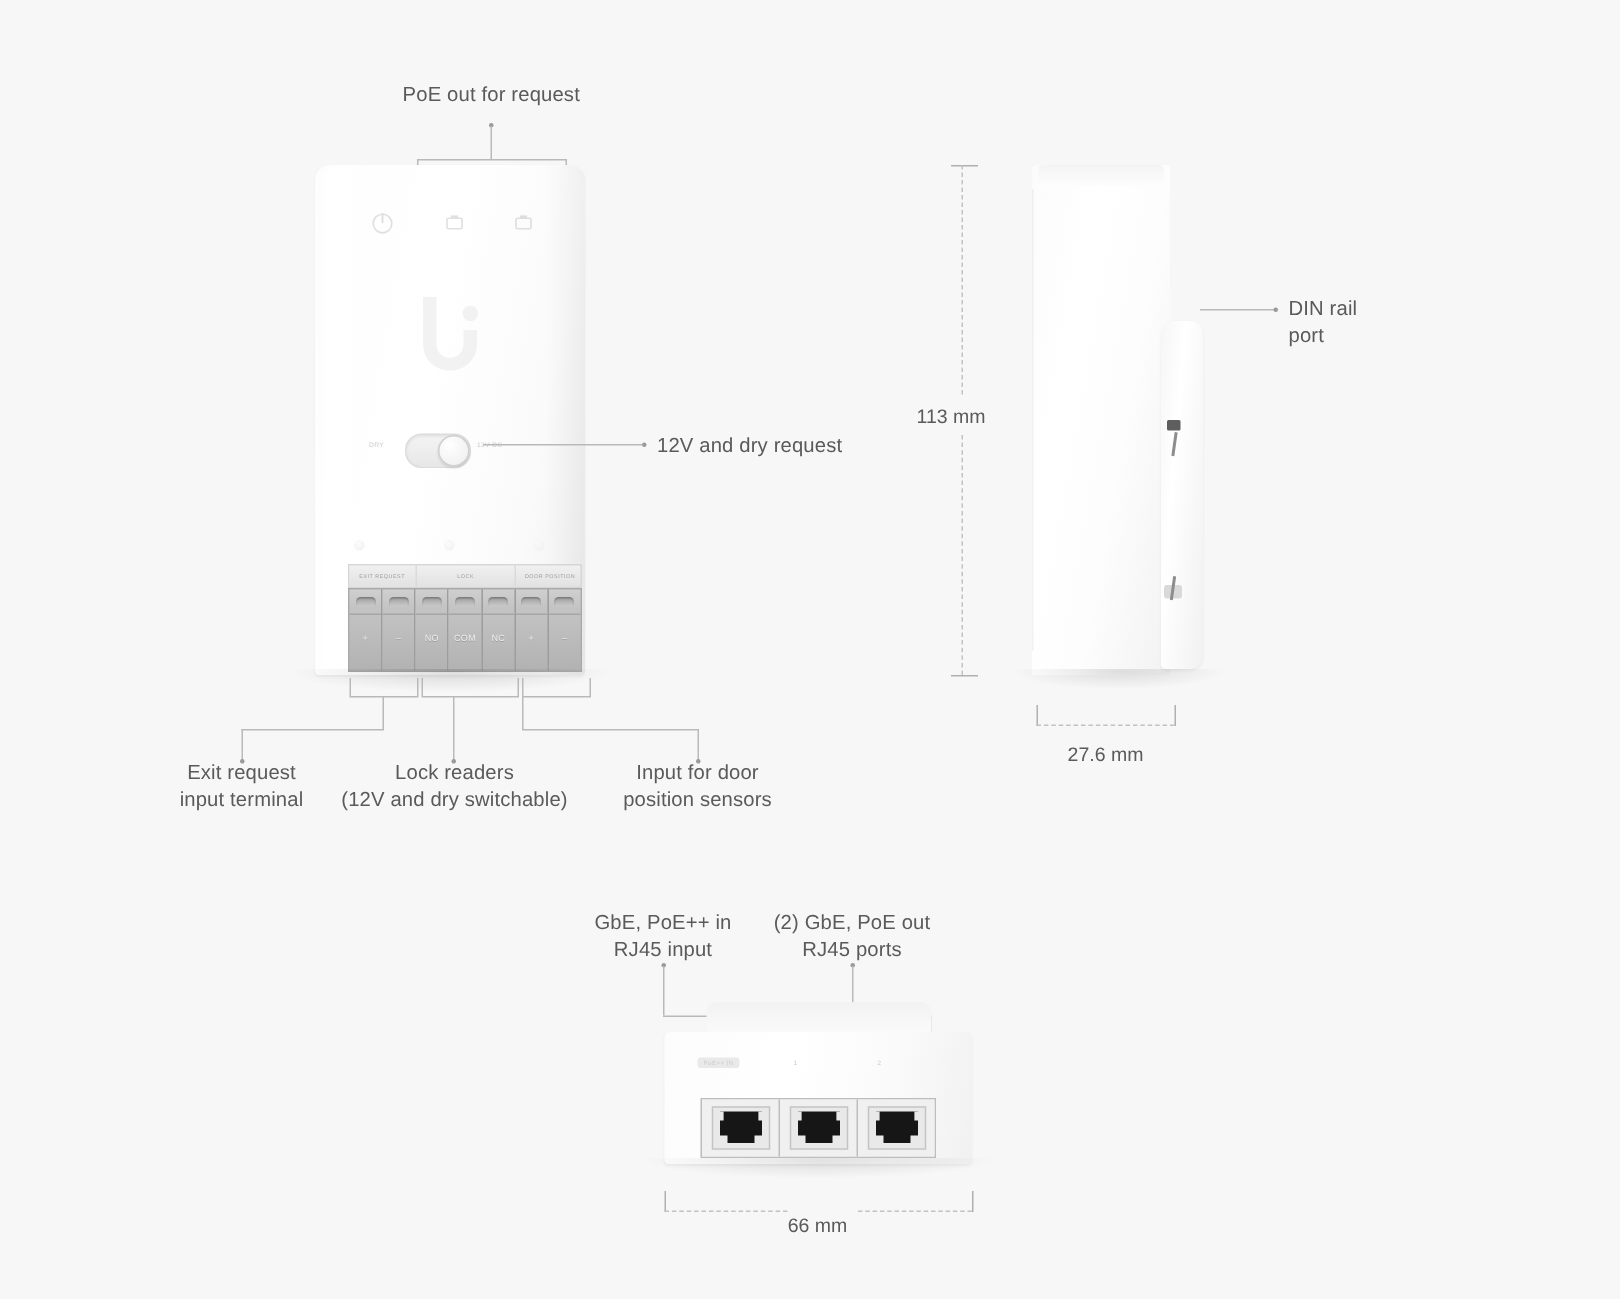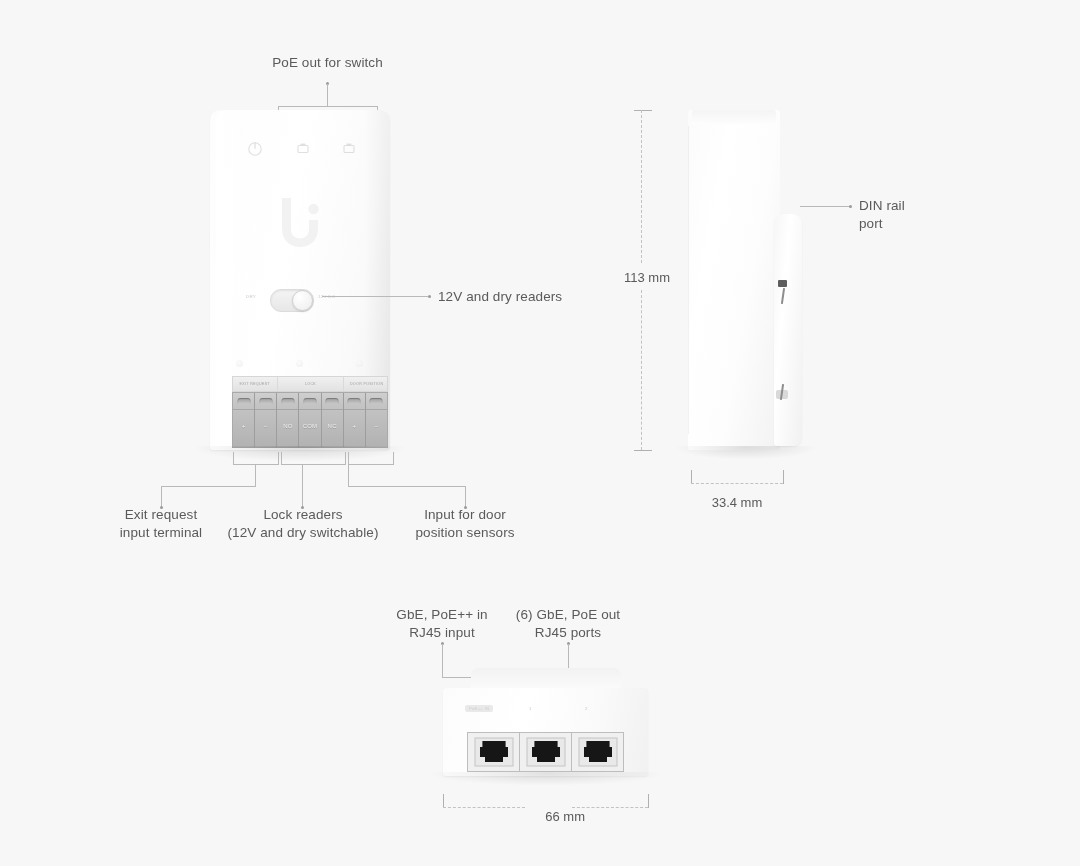--- a/index.html
+++ b/index.html
@@ -181,21 +181,21 @@
   .port:last-child{border-right:none;}
   .port svg{display:block;}
 </style>
 </head>
 <body>
 
 <div class="stage">
 
   <div class="abs">
 
-    <div class="callout c" style="left:230px;top:54px;width:195px;">PoE out for switch</div>
+    <div class="callout c" style="left:230px;top:54px;width:195px;">PoE out for request</div>
     <div class="dot" style="left:326px;top:82px;"></div>
     <div class="ln v" style="left:327px;top:84px;height:22px;"></div>
     <div class="ln h" style="left:278px;top:106px;width:100px;"></div>
     <div class="ln v" style="left:278px;top:106px;height:11px;"></div>
     <div class="ln v" style="left:377px;top:106px;height:11px;"></div>
 
     <div id="front-view">
       <div class="device-body">
         <div class="body-hl"></div>
         <div class="body-shade"></div>
@@ -282,21 +282,21 @@
                 <div class="pl">–</div>
               </div>
           </div>
         </div>
       </div>
       <div class="dev-shadow"></div>
     </div>
 
     <div class="ln h" style="left:322px;top:296px;width:106px;"></div>
     <div class="dot" style="left:428px;top:295px;"></div>
-    <div class="callout l" style="left:438px;top:288px;width:180px;">12V and dry readers</div>
+    <div class="callout l" style="left:438px;top:288px;width:180px;">12V and dry request</div>
 
     <div class="ln v" style="left:233px;top:452px;height:12px;"></div>
     <div class="ln v" style="left:278px;top:452px;height:12px;"></div>
     <div class="ln h" style="left:233px;top:464px;width:46px;"></div>
     <div class="ln v" style="left:255px;top:464px;height:22px;"></div>
     <div class="ln h" style="left:161px;top:486px;width:95px;"></div>
     <div class="ln v" style="left:161px;top:486px;height:22px;"></div>
     <div class="dot" style="left:160px;top:506px;"></div>
     <div class="callout c" style="left:81px;top:506px;width:160px;">Exit request
 input terminal</div>
@@ -317,21 +317,21 @@
     <div class="ln v" style="left:465px;top:486px;height:22px;"></div>
     <div class="dot" style="left:464px;top:506px;"></div>
     <div class="callout c" style="left:385px;top:506px;width:160px;">Input for door
 position sensors</div>
   </div>
 
   <div class="abs">
 
     <div class="tick" style="left:634px;top:110px;width:18px;height:1px;"></div>
     <div class="dash-v" style="left:641px;top:110px;height:153px;"></div>
-    <div class="dimtext" style="left:624px;top:270px;width:60px;text-align:left;">113 mm</div>
+    <div class="dimtext" style="left:604px;top:270px;width:60px;text-align:center;">113 mm</div>
     <div class="dash-v" style="left:641px;top:290px;height:160px;"></div>
     <div class="tick" style="left:634px;top:450px;width:18px;height:1px;"></div>
 
     <div id="side-view">
       <div class="side-main">
         <div class="side-top-face"></div>
         <div class="side-edge"></div>
       </div>
       <div class="din-bracket">
         <div class="din-clip" style="left:4px;top:66px;"></div>
@@ -343,33 +343,33 @@
     </div>
 
     <div class="ln h" style="left:800px;top:206px;width:50px;"></div>
     <div class="dot" style="left:849px;top:205px;"></div>
     <div class="callout l" style="left:859px;top:197px;width:120px;">DIN rail
 port</div>
 
     <div class="tick" style="left:691px;top:470px;width:1px;height:14px;"></div>
     <div class="dash-h" style="left:691px;top:483px;width:92px;"></div>
     <div class="tick" style="left:783px;top:470px;width:1px;height:14px;"></div>
-    <div class="dimtext" style="left:687px;top:495px;width:100px;text-align:center;">33.4 mm</div>
+    <div class="dimtext" style="left:687px;top:495px;width:100px;text-align:center;">27.6 mm</div>
   </div>
 
   <div class="abs">
 
     <div class="callout c" style="left:362px;top:606px;width:160px;">GbE, PoE++ in
 RJ45 input</div>
     <div class="dot" style="left:441px;top:642px;"></div>
     <div class="ln v" style="left:442px;top:644px;height:33px;"></div>
     <div class="ln h" style="left:442px;top:677px;width:70px;"></div>
     <div class="ln v" style="left:512px;top:677px;height:23px;"></div>
 
-    <div class="callout c" style="left:488px;top:606px;width:160px;">(6) GbE, PoE out
+    <div class="callout c" style="left:488px;top:606px;width:160px;">(2) GbE, PoE out
 RJ45 ports</div>
     <div class="dot" style="left:567px;top:642px;"></div>
     <div class="ln v" style="left:568px;top:644px;height:33px;"></div>
     <div class="ln h" style="left:533px;top:677px;width:88px;"></div>
     <div class="ln v" style="left:533px;top:677px;height:23px;"></div>
     <div class="ln v" style="left:620px;top:677px;height:23px;"></div>
 
     <div id="port-view">
       <div class="pv-top"></div>
       <div class="pv-face">
@@ -402,18 +402,18 @@
               <rect x="31.6" y="4" width="2.4" height="6" fill="#e9e9e9"></rect>
             </svg>
           </div>
         </div>
       </div>
       <div class="pv-shadow"></div>
     </div>
 
     <div class="tick" style="left:443px;top:794px;width:1px;height:14px;"></div>
     <div class="dash-h" style="left:443px;top:807px;width:82px;"></div>
-    <div class="dimtext" style="left:505px;top:809px;width:80px;text-align:right;">66 mm</div>
+    <div class="dimtext" style="left:505px;top:809px;width:80px;text-align:center;">66 mm</div>
     <div class="dash-h" style="left:572px;top:807px;width:76px;"></div>
     <div class="tick" style="left:648px;top:794px;width:1px;height:14px;"></div>
   </div>
 
 </div>
 
 </body></html>

